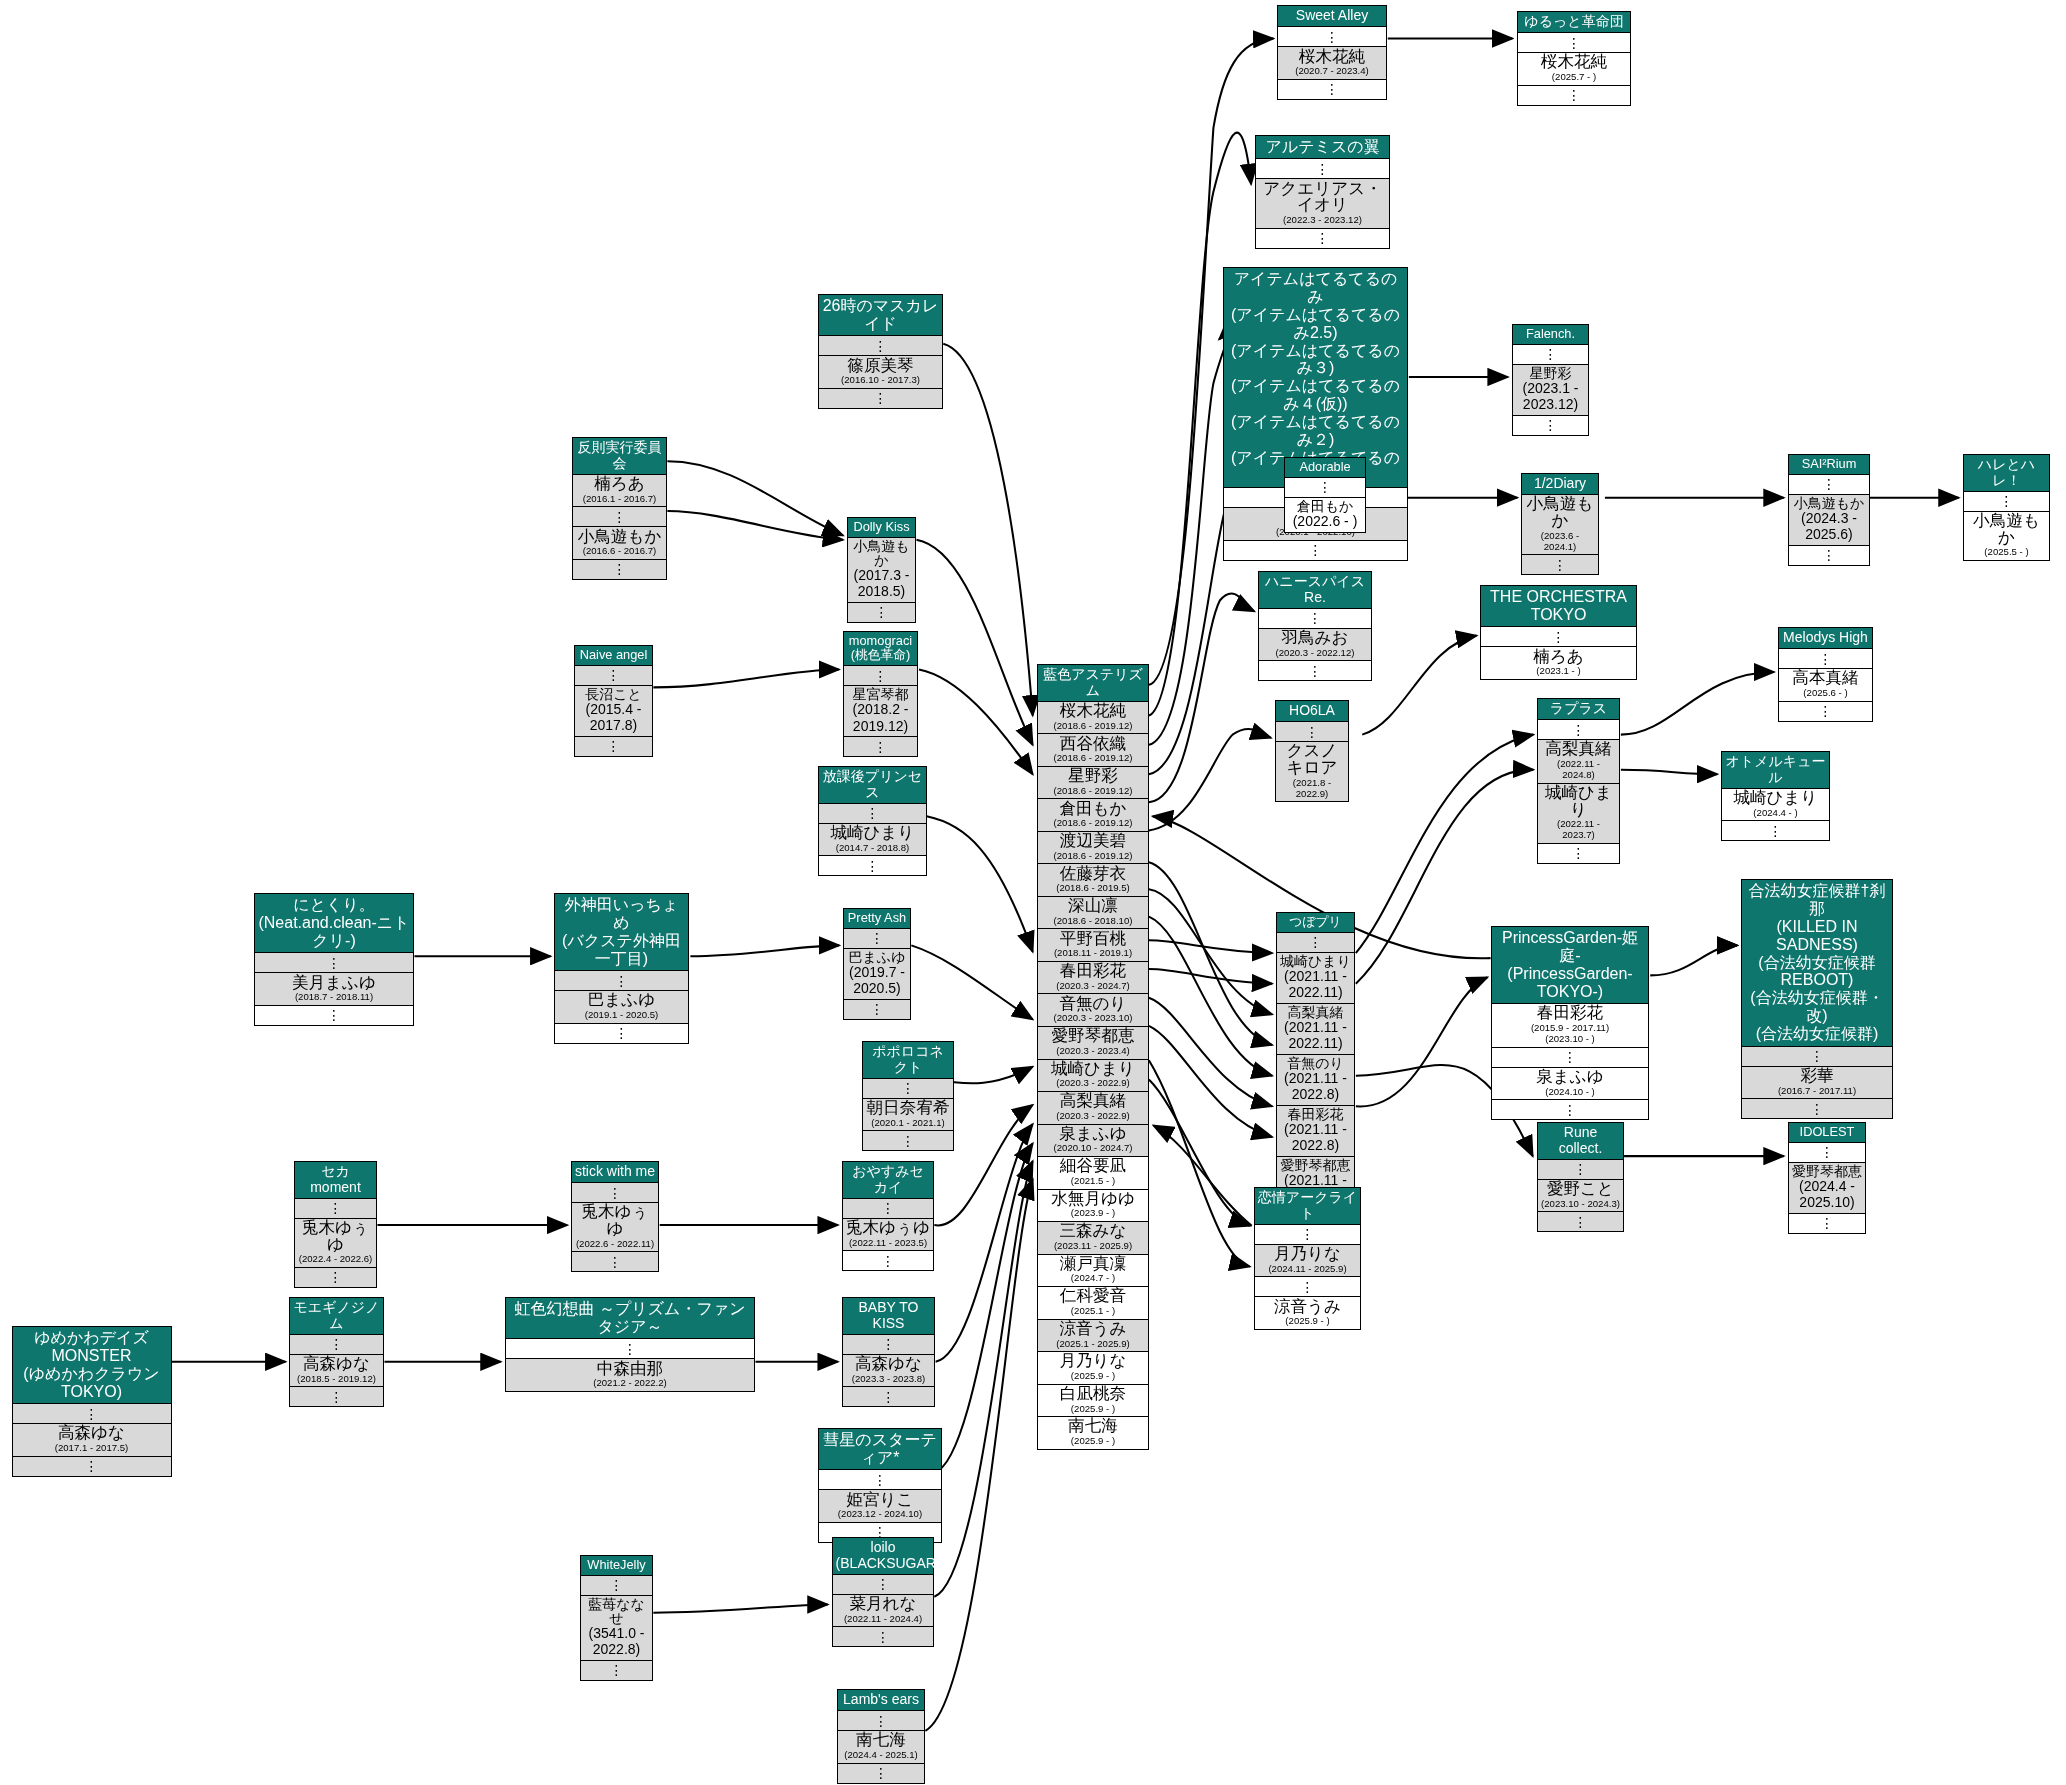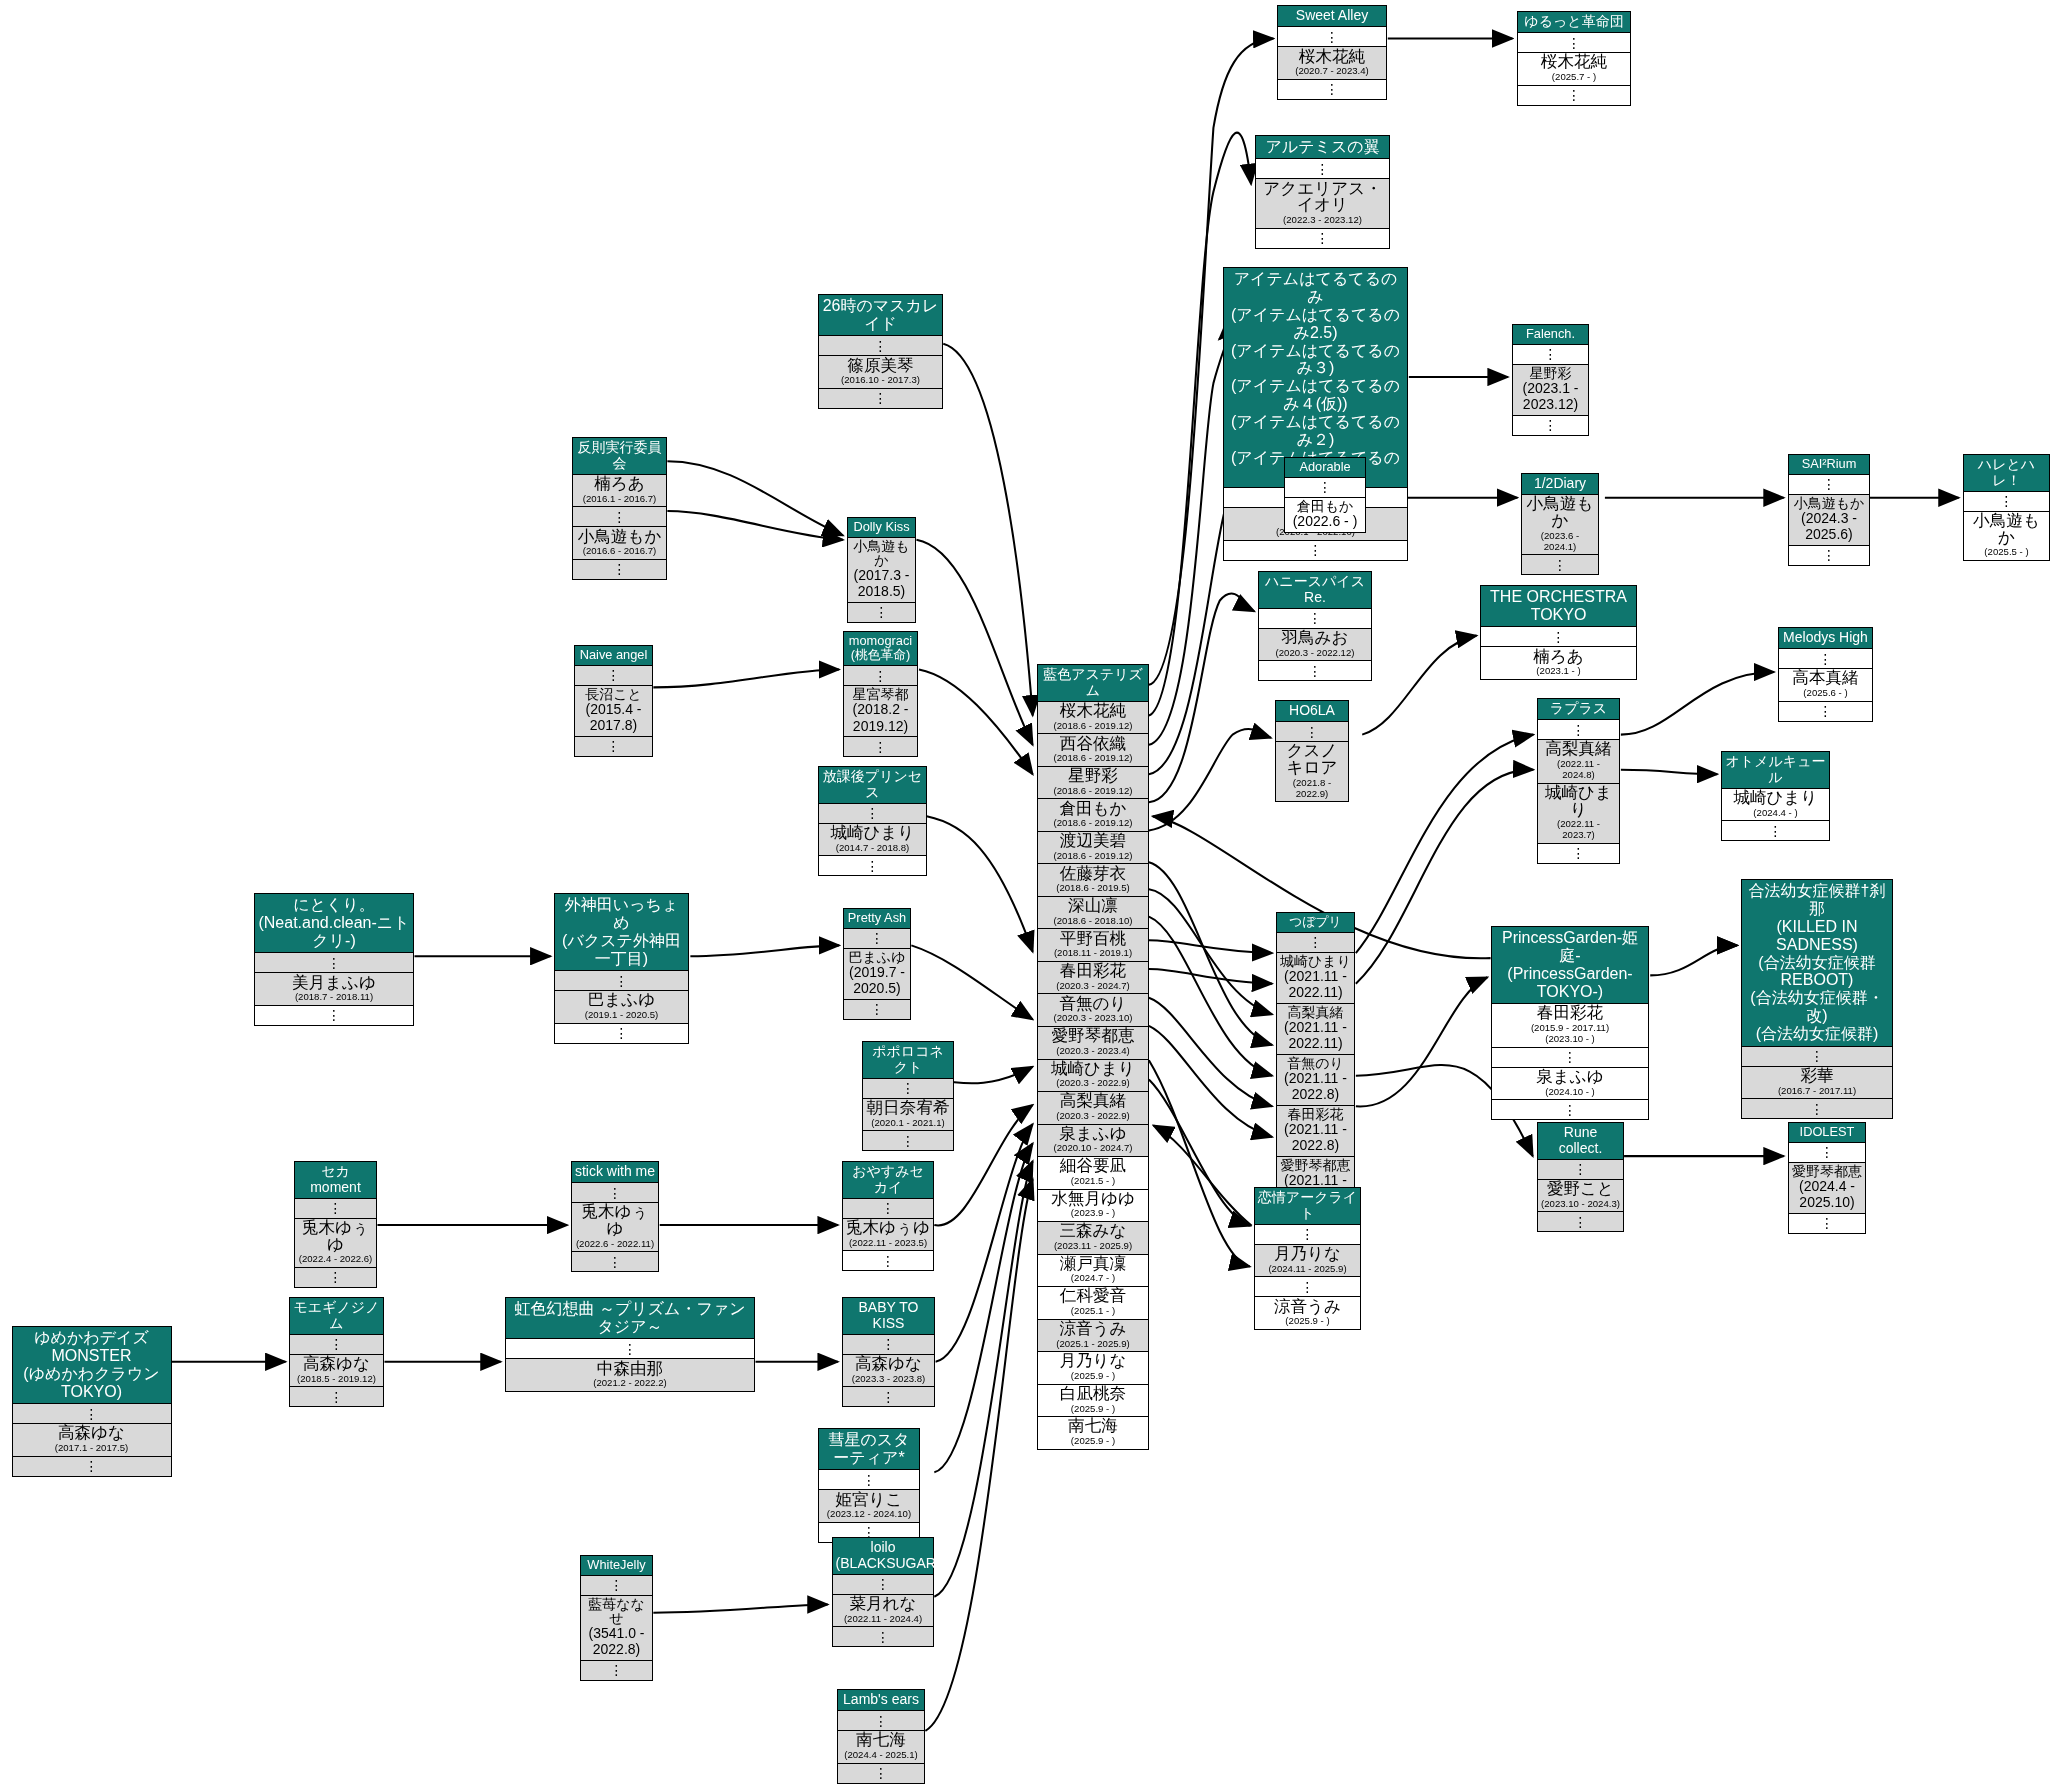--- a/index.html
+++ b/index.html
@@ -597,21 +597,21 @@
       </div>
       <div class="node narrow" style="left: 842px; top: 1297px; width: 93px;">
         <div class="nhead">BABY TO KISS</div>
         <div class="row sh dots"></div>
         <div class="row sh">
           <div class="rname">高森ゆな</div>
           <div class="rdate">(2023.3 - 2023.8)</div>
         </div>
         <div class="row sh dots"></div>
       </div>
-      <div class="node" style="left: 818px; top: 1428px; width: 102px;">
+      <div class="node" style="left: 818px; top: 1428px; width: 124px;">
         <div class="nhead">彗星のスターティア*</div>
         <div class="row dots"></div>
         <div class="row sh">
           <div class="rname">姫宮りこ</div>
           <div class="rdate">(2023.12 - 2024.10)</div>
         </div>
         <div class="row dots"></div>
       </div>
       <div class="node tiny" style="left: 580px; top: 1555px; width: 73px;">
         <div class="nhead">WhiteJelly</div>

